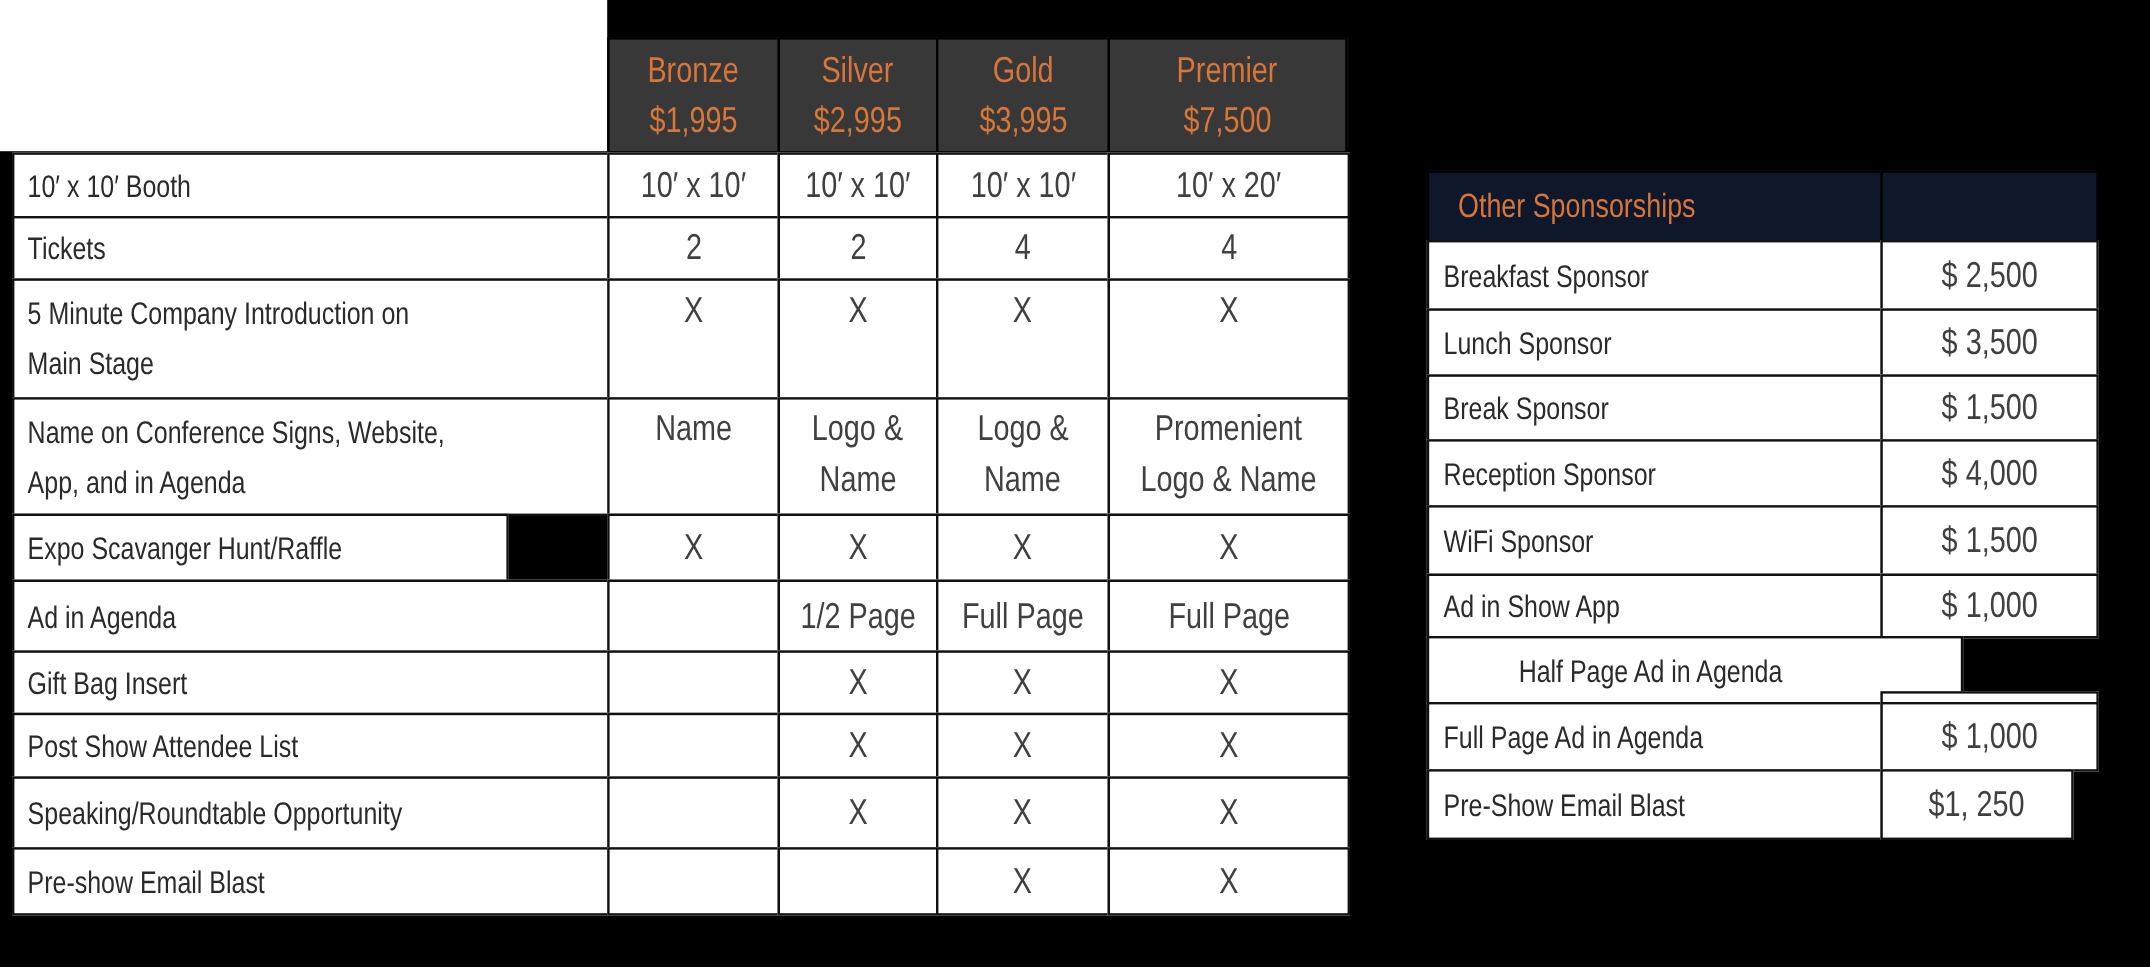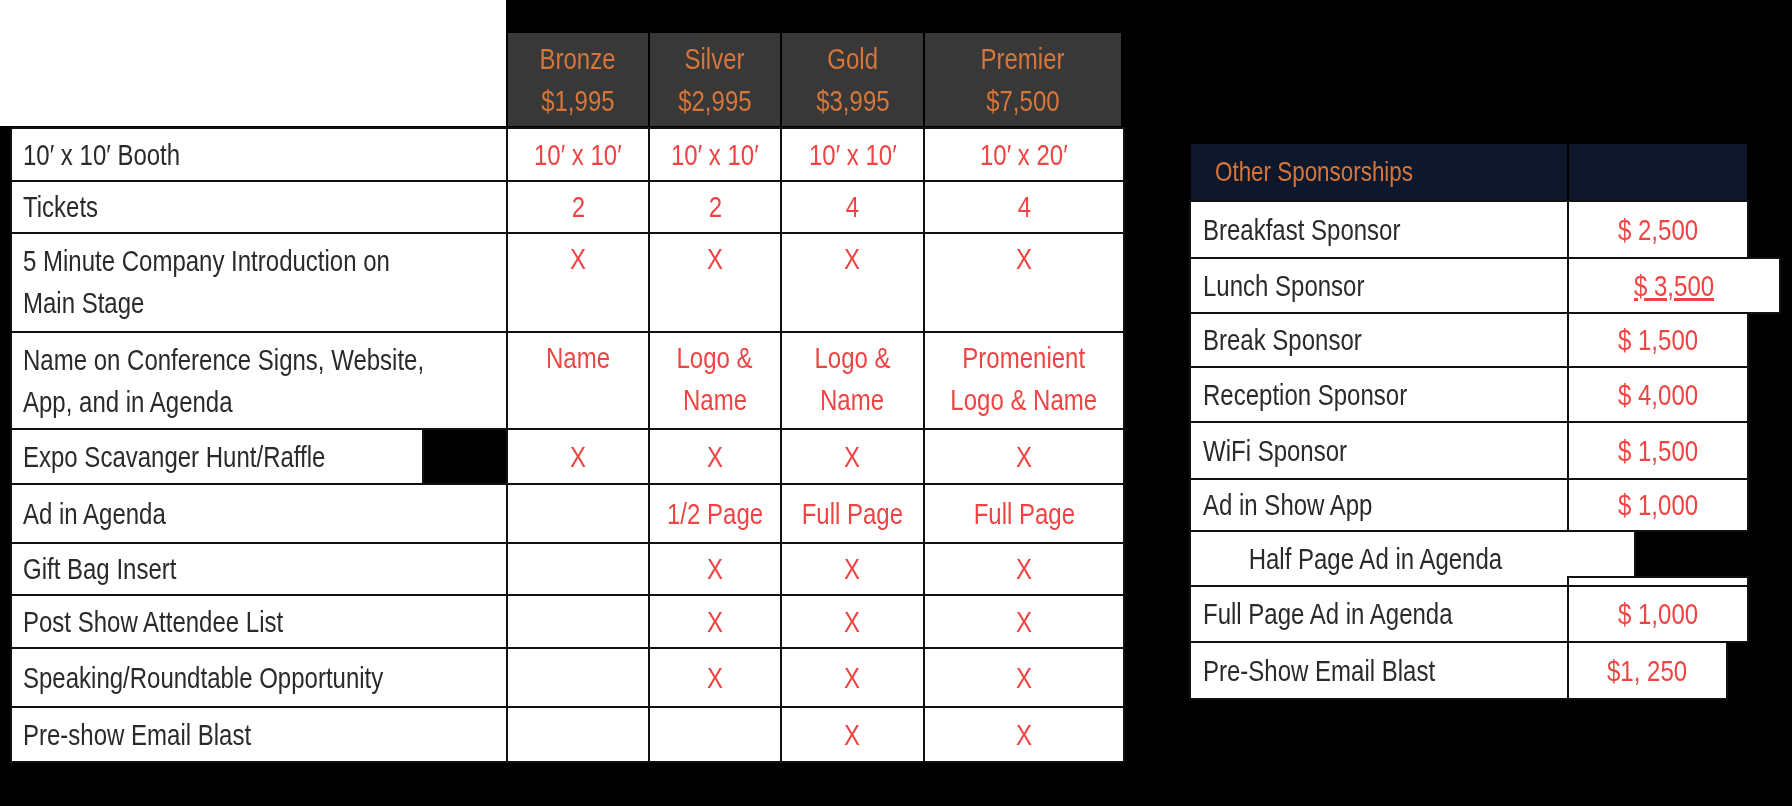--- a/index.html
+++ b/index.html
@@ -6,23 +6,23 @@
   body { width:1792px; height:806px; background:#000; position:relative; overflow:hidden;
          font-family:"Liberation Sans", sans-serif; color:#1a1a1a; }
   .abs { position:absolute; box-sizing:border-box; }
   .white-block { left:0; top:0; width:506px; height:126px; background:#fff; }
   .hdr { background:#383838; color:#d6763a; font-size:30px; line-height:42px;
          display:flex; flex-direction:column; align-items:center; justify-content:center;
          border:2px solid #000; }
   .hdr span, .cell span, .lbl span { display:inline-block; transform:scaleX(0.8); transform-origin:center; white-space:nowrap; }
   .lbl span { transform-origin:left center; }
   .cell { background:#fff; border:2px solid #111; font-size:30px; line-height:42px;
-          display:flex; flex-direction:column; align-items:center; justify-content:flex-start; padding-top:4px; text-align:right; color:#ef4444; }
+          display:flex; flex-direction:column; align-items:center; justify-content:flex-start; padding-top:4px; text-align:right; color:#404040; }
   .cell.mid { justify-content:center; padding-top:0; }
-  .lbl { background:#fff; border:2px solid #111; font-size:30px; line-height:42px;
+  .lbl { background:#fff; border:2px solid #111; font-size:26px; line-height:42px;
          display:flex; flex-direction:column; justify-content:flex-start; padding:6px 0 0 11px; color:#2a2a2a; }
   .lbl.mid { justify-content:center; padding-top:0; }
   .ohdr { background:#0f172a; color:#d6763a; font-size:28px; display:flex; align-items:center; padding-left:24px; border:2px solid #000; }
   .ohdr span { display:inline-block; transform:scaleX(0.8); transform-origin:left center; white-space:nowrap; }
 </style>
 </head>
 <body>
 
 <div class="abs white-block"></div>
 
@@ -207,21 +207,21 @@
   <div class="abs ohdr" style="left:1567px;top:142px;width:182px;height:60px;"></div>
 <div class="abs lbl mid" style="left: 1189px; top: 200px; width: 380px; height: 59px; padding-left: 12px;">
       <span>Breakfast Sponsor</span>
     </div>
     <div class="abs cell mid" style="left: 1567px; top: 200px; width: 182px; height: 59px;">
       <span>$ 2,500</span>
     </div>
     <div class="abs lbl mid" style="left: 1189px; top: 257px; width: 380px; height: 57px; padding-left: 12px;">
       <span>Lunch Sponsor</span>
     </div>
-    <div class="abs cell mid" style="left: 1567px; top: 257px; width: 214px; height: 57px; text-decoration: underline;">
+    <div class="abs cell mid" style="left: 1567px; top: 257px; width: 182px; height: 57px;">
       <span>$ 3,500</span>
     </div>
     <div class="abs lbl mid" style="left: 1189px; top: 312px; width: 380px; height: 56px; padding-left: 12px;">
       <span>Break Sponsor</span>
     </div>
     <div class="abs cell mid" style="left: 1567px; top: 312px; width: 182px; height: 56px;">
       <span>$ 1,500</span>
     </div>
     <div class="abs lbl mid" style="left: 1189px; top: 366px; width: 380px; height: 57px; padding-left: 12px;">
       <span>Reception Sponsor</span>

